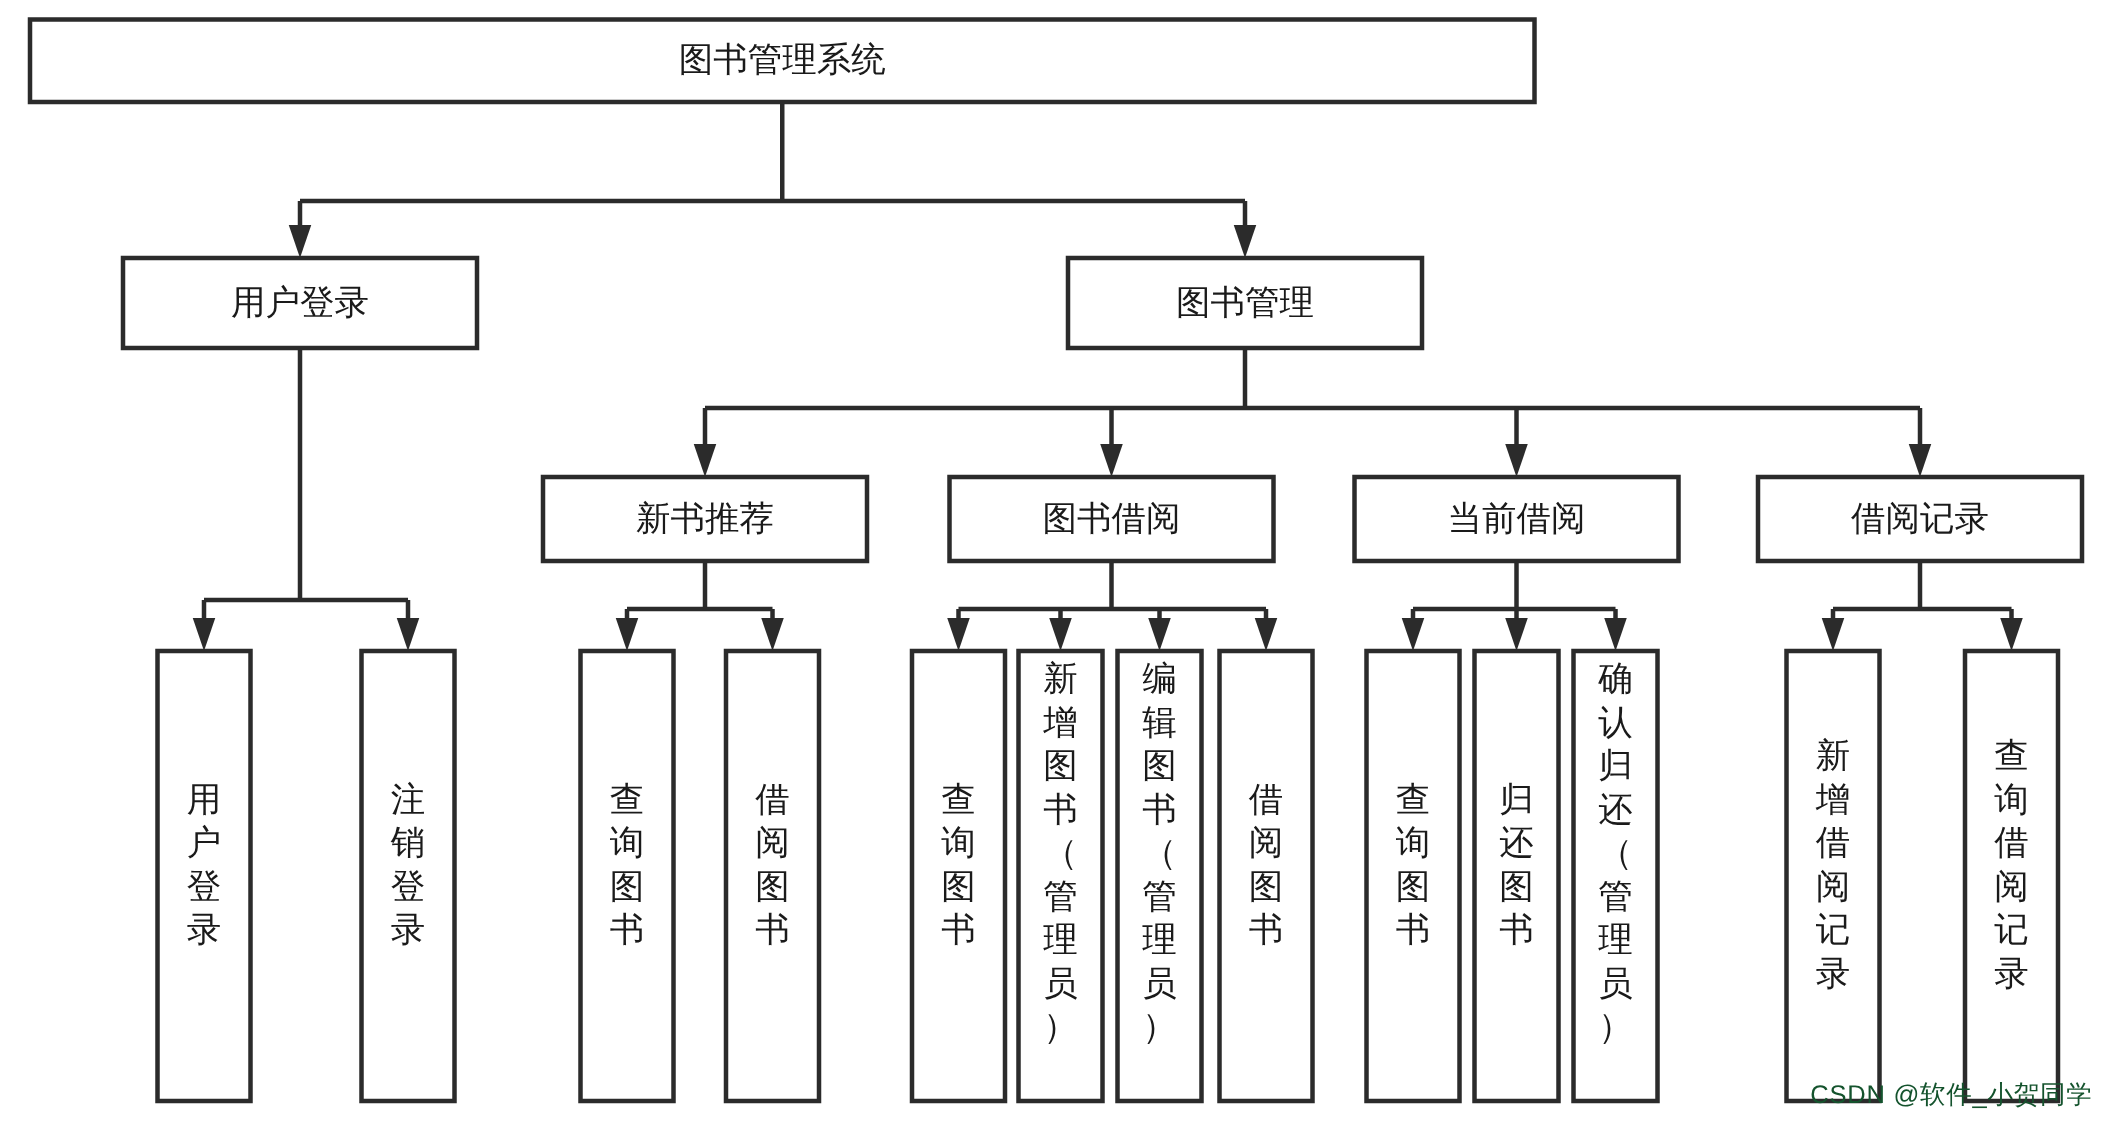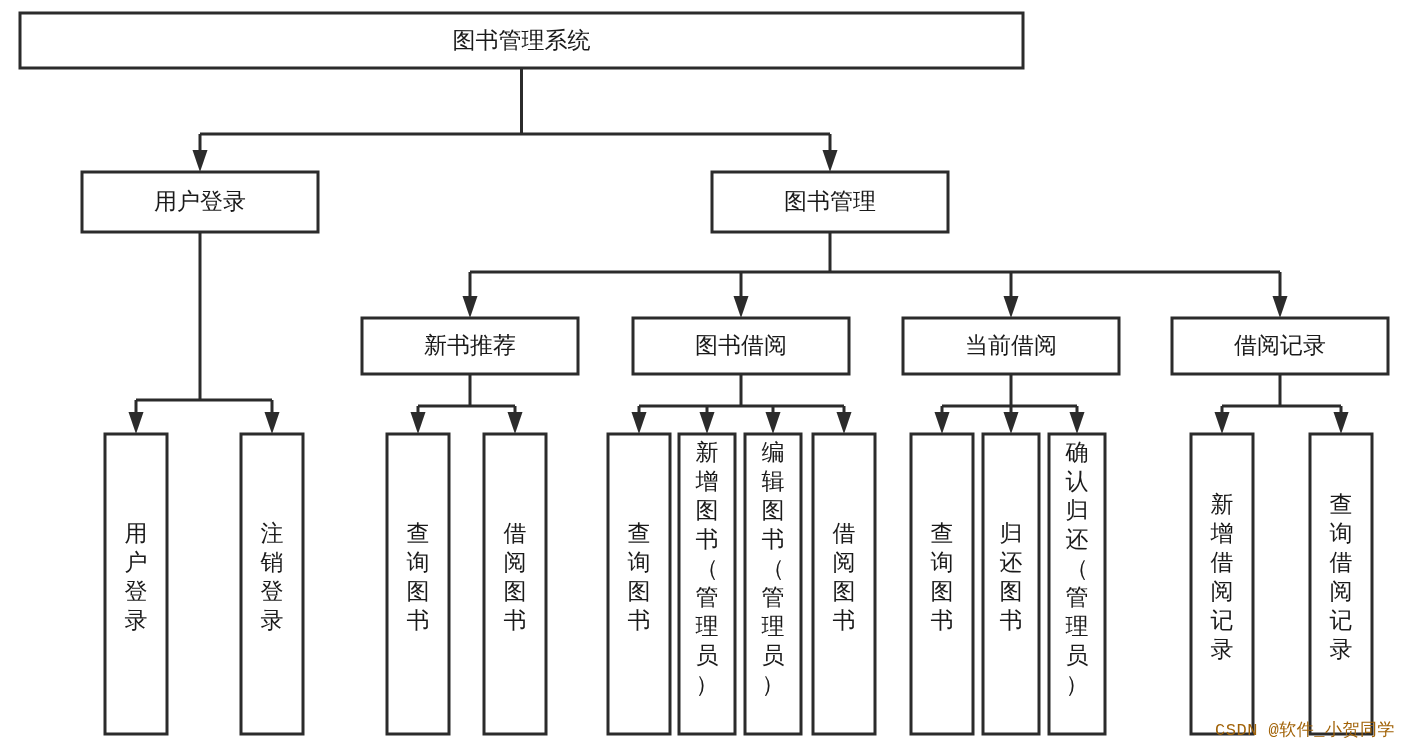--- a/index.html
+++ b/index.html
@@ -51,23 +51,23 @@
   .node-label-vertical {
     fill: #1a1a1a;
     font-family: "Liberation Sans", "DejaVu Sans", sans-serif;
     font-size: 23px;
     text-anchor: middle;
   }
   .watermark {
     position: absolute;
     right: 10px;
     bottom: 6px;
-    color: #a16207;
+    color: #14532d;
     font-size: 17px;
-    font-family: Liberation Mono, monospace;
+    font-family: Liberation Sans, sans-serif;
     letter-spacing: 0.5px;
     white-space: nowrap;
     user-select: none;
   }
 </style>
 </head>
 <body>
 
 <div id="diagram-root">
   <svg class="diagram-svg" viewBox="0 0 1405 747">

